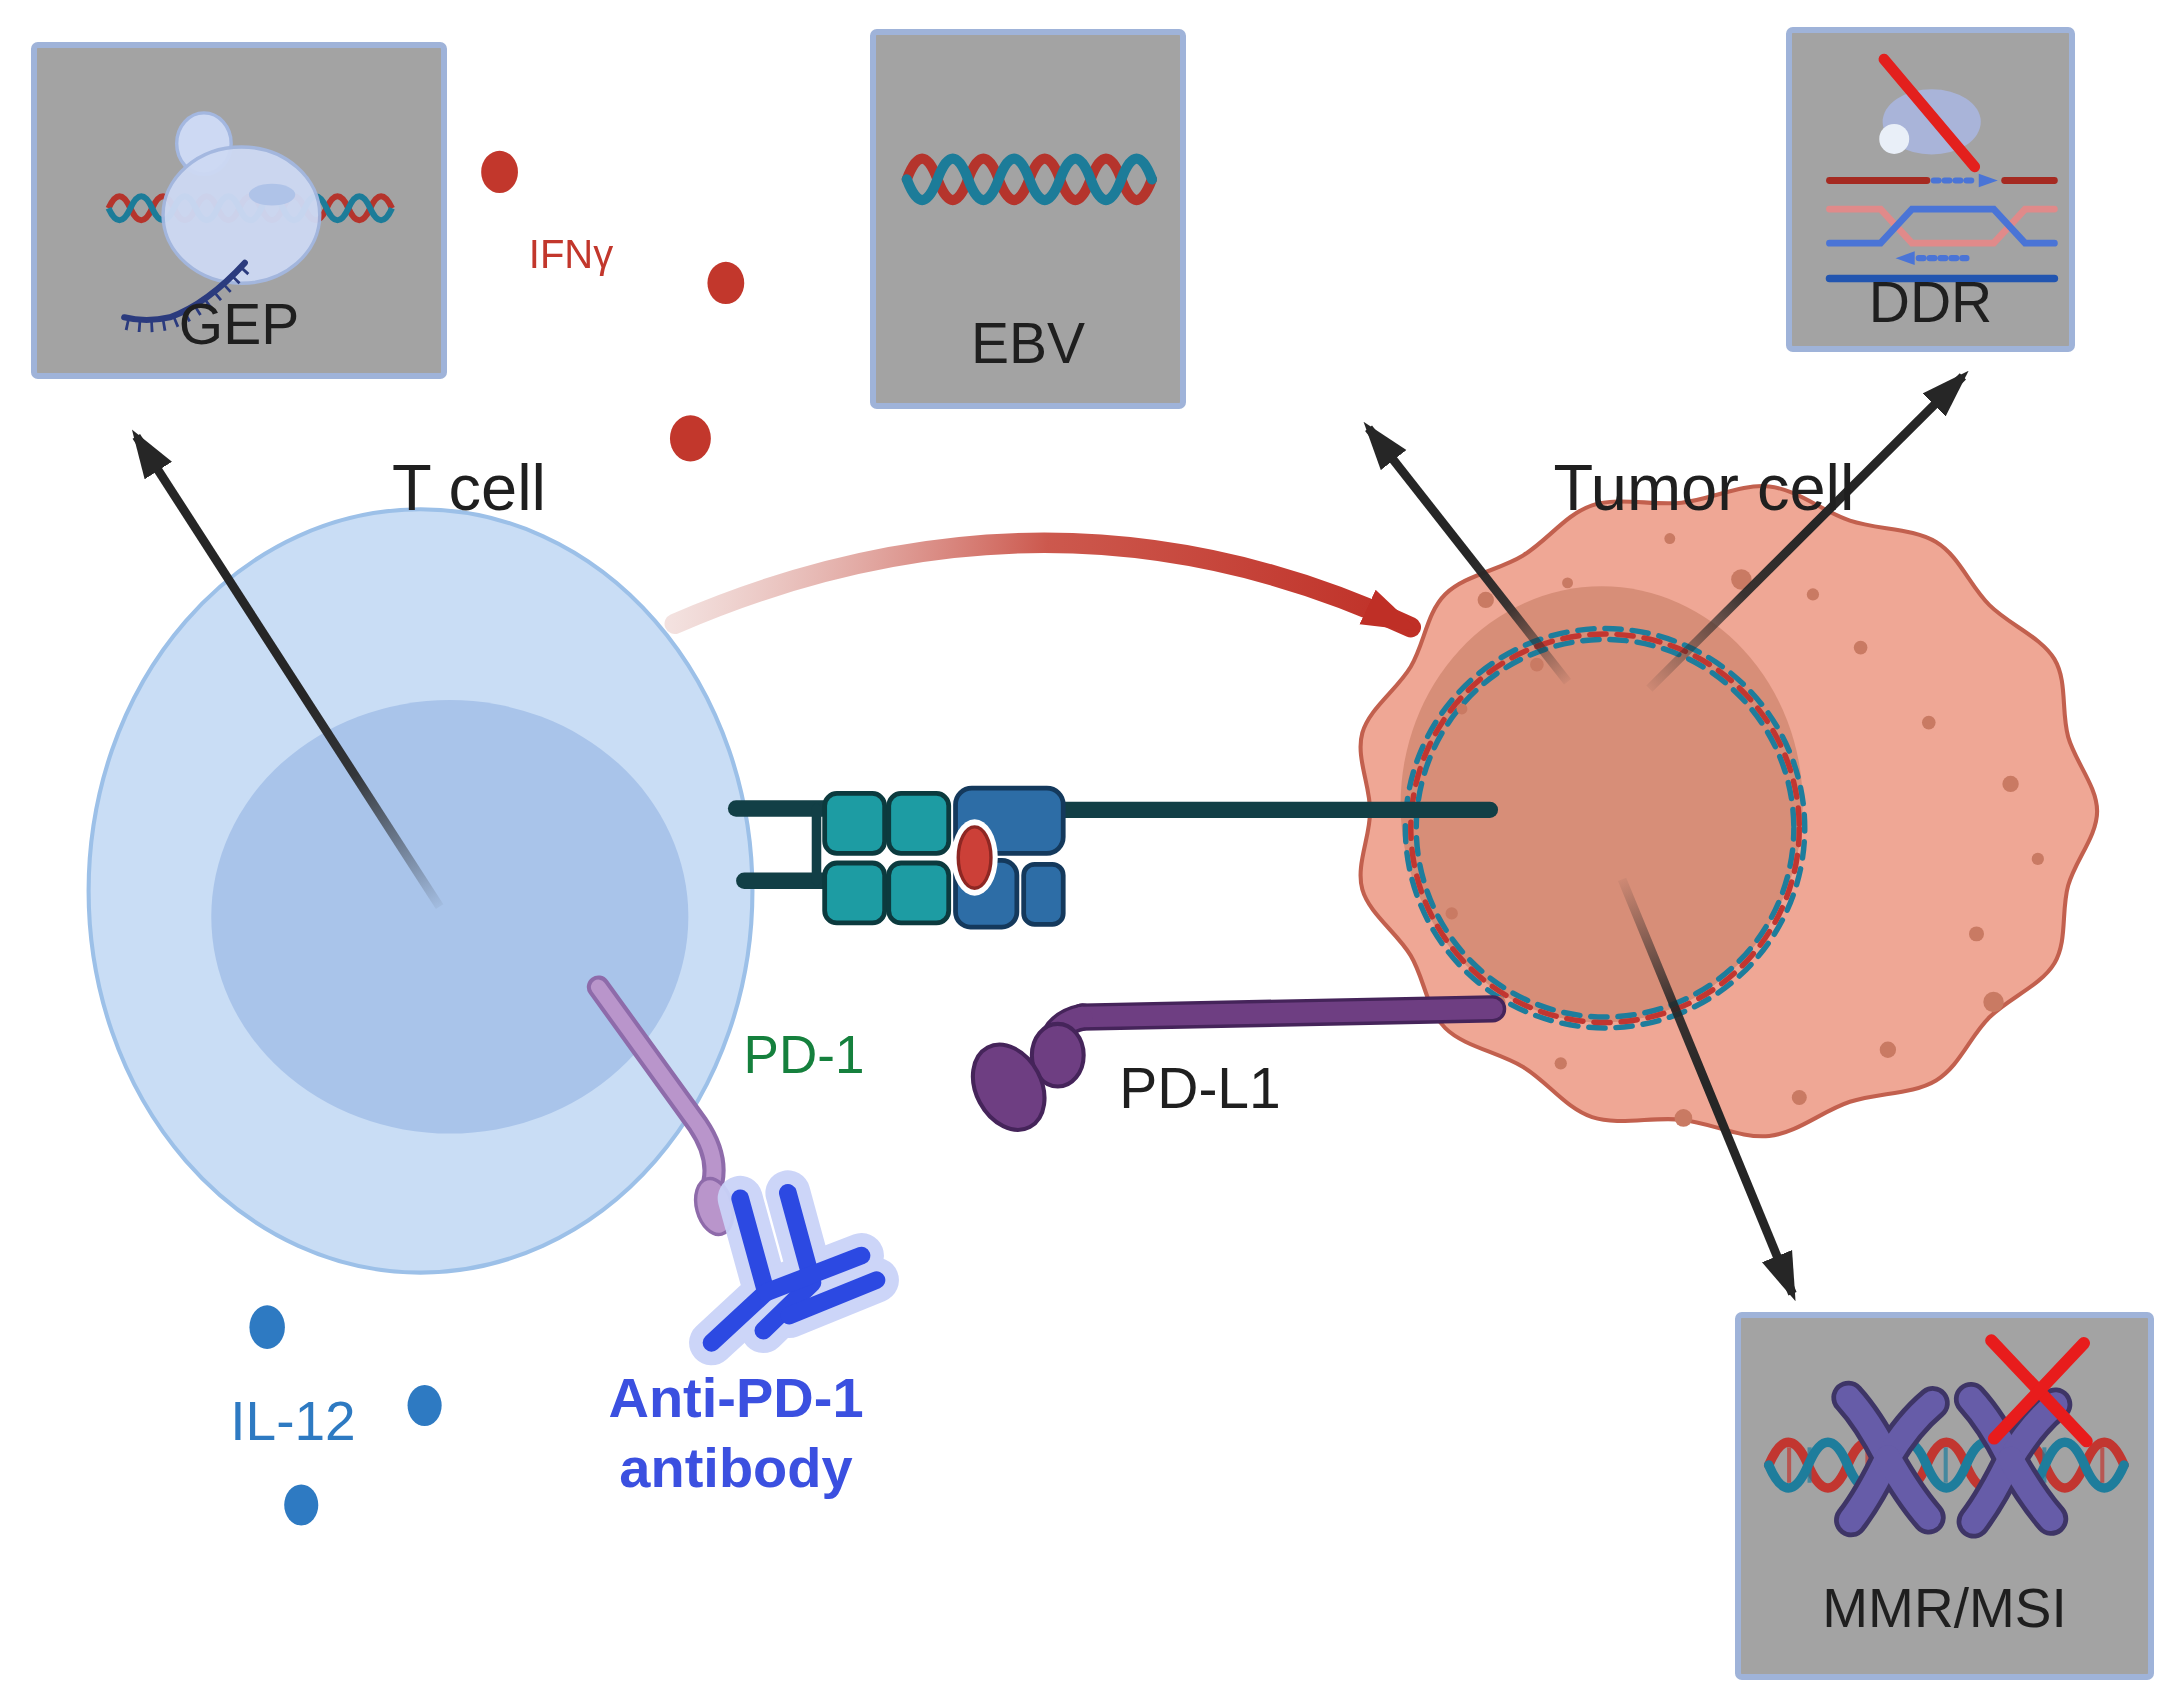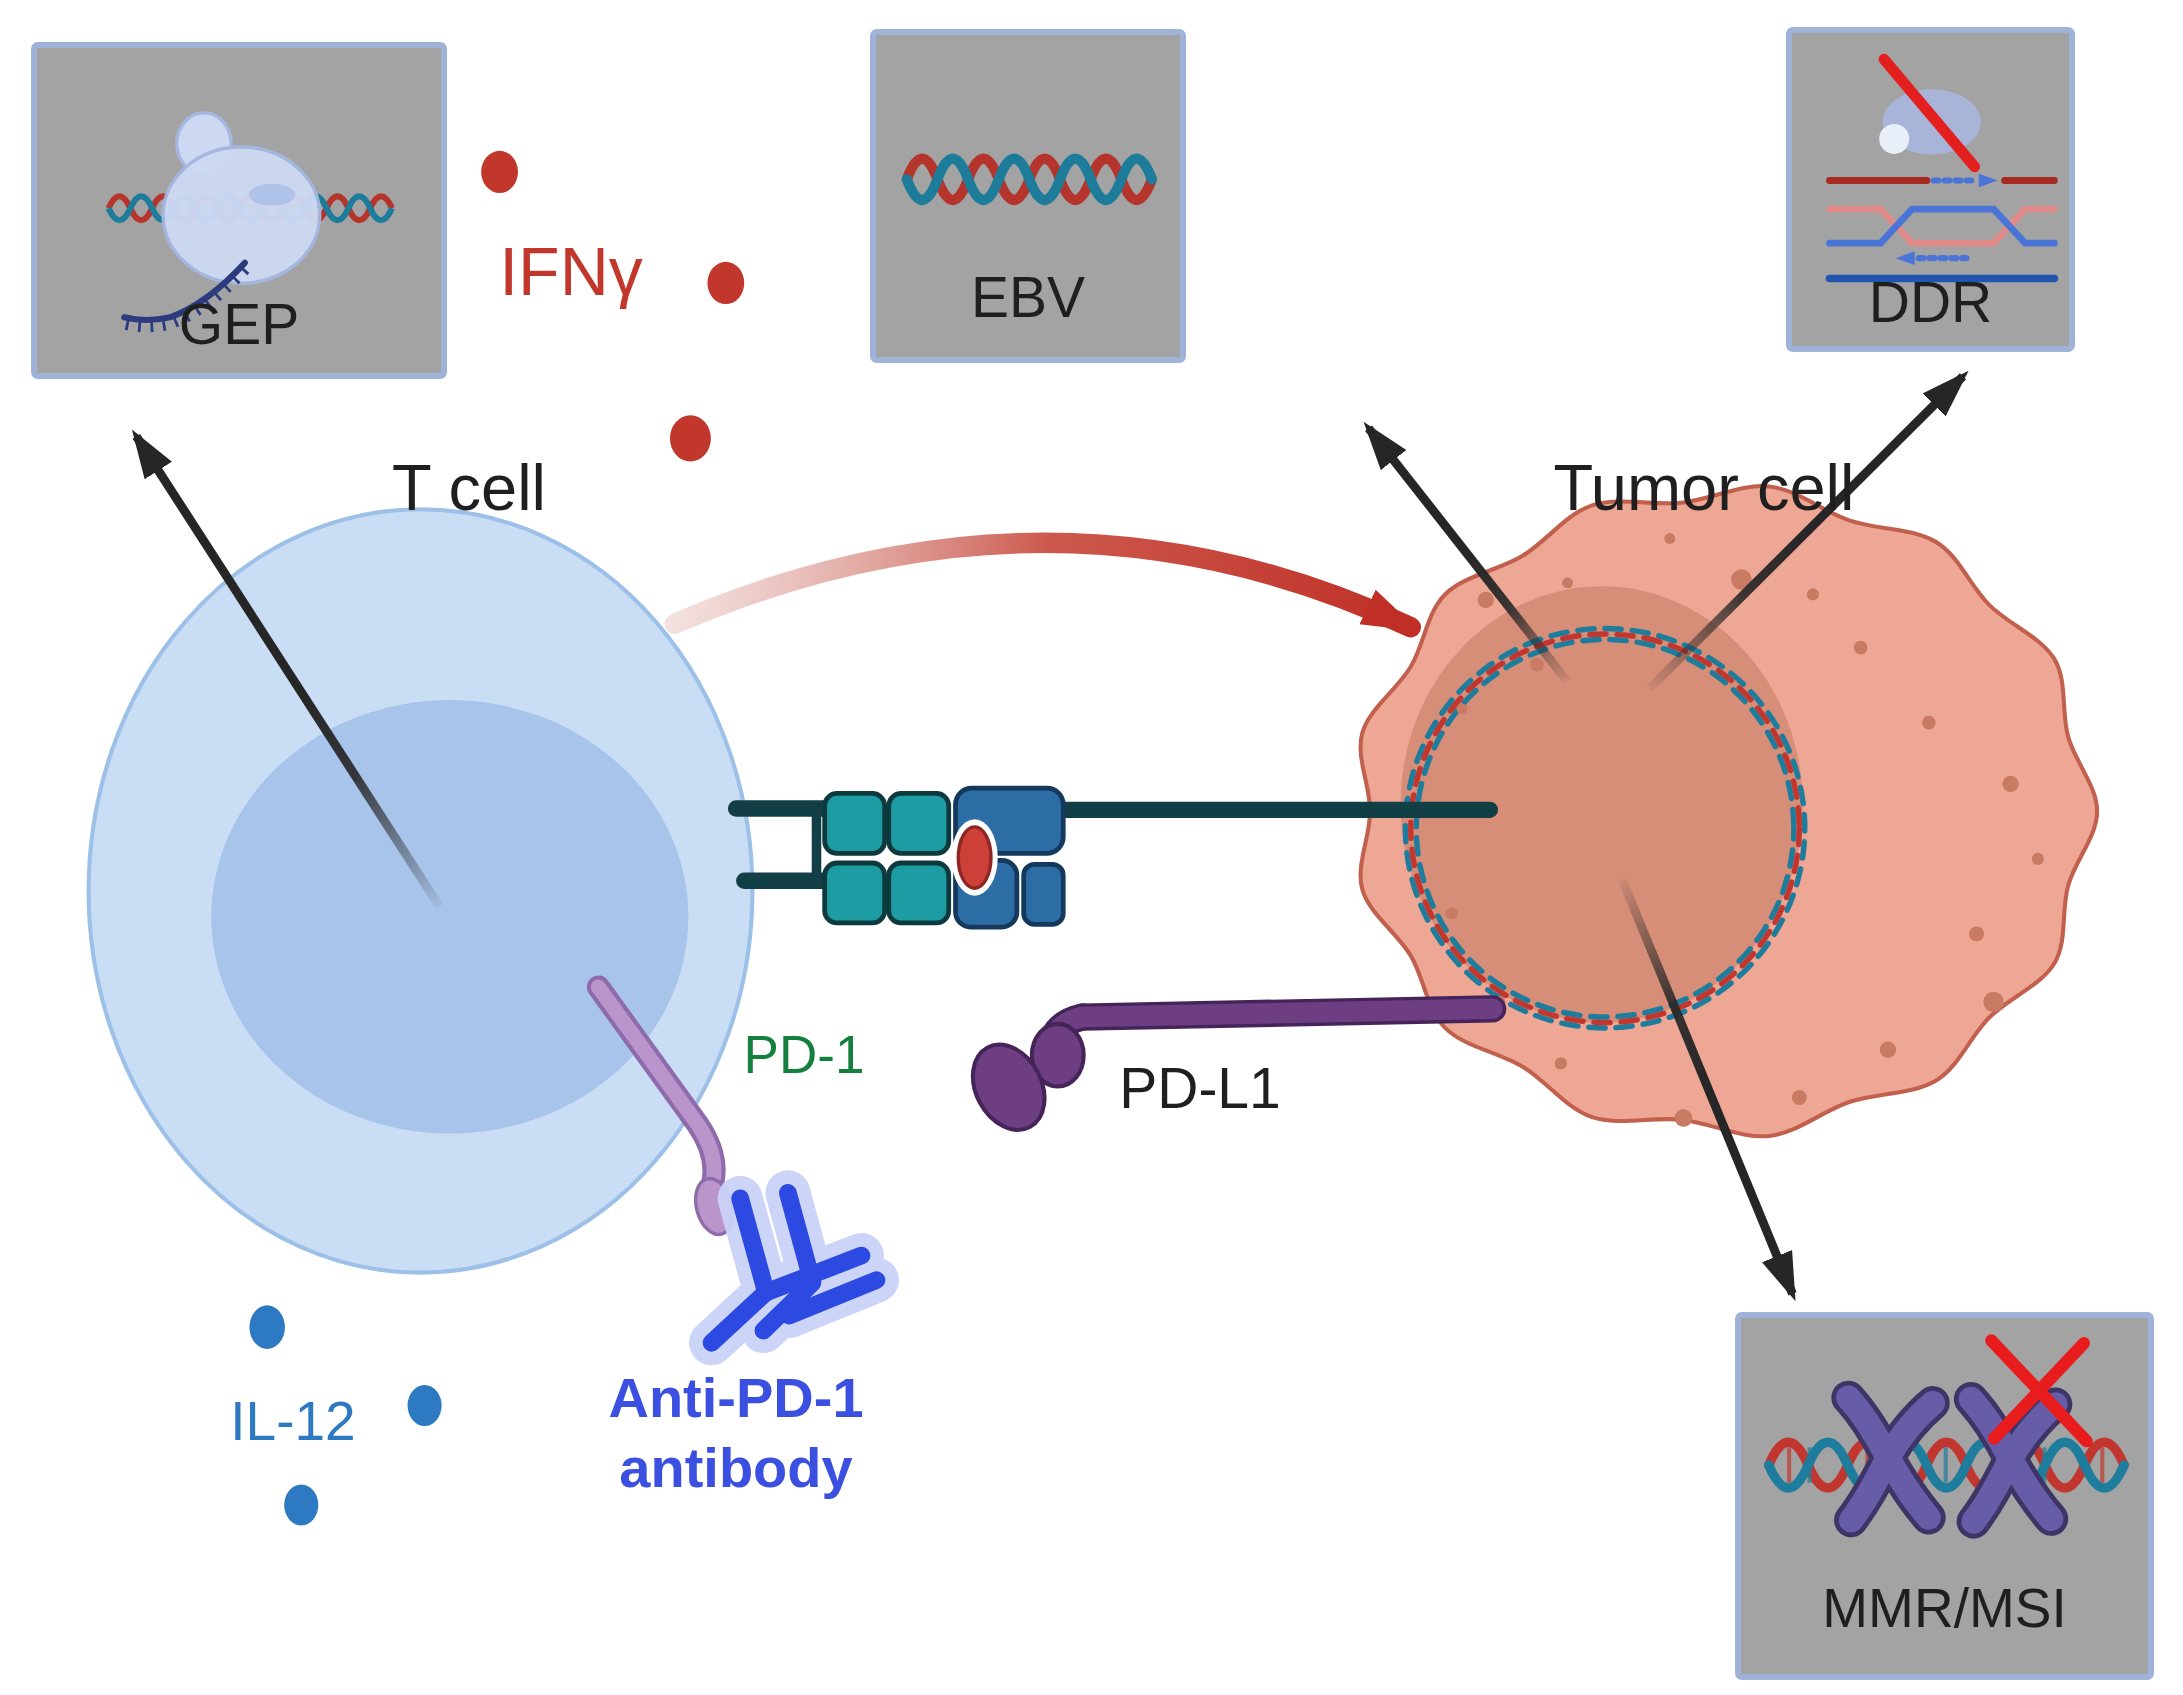--- a/index.html
+++ b/index.html
@@ -175,21 +175,21 @@
       <path d="M 105 235 q 16 35.2 32 0 q 16 -35.2 32 0 q 16 35.2 32 0 q 16 -35.2 32 0 q 16 35.2 32 0 q 16 -35.2 32 0 q 16 35.2 32 0 q 16 -35.2 32 0 q 16 35.2 32 0 q 16 -35.2 32 0 q 16 35.2 32 0 q 16 -35.2 32 0 q 16 35.2 32 0" fill="none" stroke="#1C7C99" stroke-width="9"></path>
       <ellipse cx="245" cy="140" rx="40" ry="45" fill="#CDD9F3" stroke="#A3B7E0" stroke-width="5"></ellipse>
       <ellipse cx="300" cy="245" rx="115" ry="100" fill="#CDD9F3" stroke="#A3B7E0" stroke-width="5" opacity="0.96"></ellipse>
       <ellipse cx="345" cy="215" rx="34" ry="16" fill="#AFC3E8"></ellipse>
       <path d="M 305 324 Q 250 384 195 404 Q 160 412 128 404" fill="none" stroke="#2B3B7E" stroke-width="18" stroke-dasharray="4 14"></path>
       <path d="M 305 315 Q 250 375 195 395 Q 160 403 128 395" fill="none" stroke="#2B3B7E" stroke-width="9" stroke-linecap="round"></path>
     </svg>
     <div class="bmlabel" style="bottom:16.4px;">GEP</div>
   </div>
 
-  <div class="bmbox" style="left:870px;top:29px;width:316px;height:334px;">
+  <div class="bmbox" style="left:870px;top:29px;width:316px;height:380px;">
     <svg width="302" height="320" viewBox="0 0 443 470">
       <path d="M 45 212 q 22.5 -60.800000000000004 45 0 q 22.5 60.800000000000004 45 0 q 22.5 -60.800000000000004 45 0 q 22.5 60.800000000000004 45 0 q 22.5 -60.800000000000004 45 0 q 22.5 60.800000000000004 45 0 q 22.5 -60.800000000000004 45 0 q 22.5 60.800000000000004 45 0" fill="none" stroke="#B5342C" stroke-width="15" stroke-linecap="round"></path>
       <path d="M 45 212 q 22.5 60.800000000000004 45 0 q 22.5 -60.800000000000004 45 0 q 22.5 60.800000000000004 45 0 q 22.5 -60.800000000000004 45 0 q 22.5 60.800000000000004 45 0 q 22.5 -60.800000000000004 45 0 q 22.5 60.800000000000004 45 0 q 22.5 -60.800000000000004 45 0" fill="none" stroke="#1C7C99" stroke-width="15" stroke-linecap="round"></path>
     </svg>
     <div class="bmlabel" style="bottom:27px;">EBV</div>
   </div>
 
   <div class="bmbox" style="left:1786px;top:27px;width:289px;height:325px;">
     <svg width="291" height="312" viewBox="0 0 427 457">
       <ellipse cx="205" cy="130" rx="72" ry="48" fill="#A9B4D9"></ellipse>
@@ -248,21 +248,21 @@
       <g stroke="#E81C1C" stroke-width="18" stroke-linecap="round">
         <line x1="367" y1="33" x2="507" y2="181"></line>
         <line x1="503" y1="37" x2="371" y2="177"></line>
       </g>
     </svg>
     <div class="bmlabel" style="bottom:34px;font-size:55px;">MMR/MSI</div>
   </div>
 
   <div class="lbl" style="left:469px;top:450px;font-size:65px;">T cell</div>
   <div class="lbl" style="left:1704px;top:450px;font-size:65px;">Tumor cell</div>
-  <div class="lbl red" style="left:571px;top:232px;font-size:68px;">IFNγ</div>
+  <div class="lbl red" style="left:571px;top:232px;font-size:40px;">IFNγ</div>
   <div class="lbl purple" style="left:804px;top:1024px;font-size:53px;">PD-1</div>
   <div class="lbl" style="left:1200px;top:1055px;font-size:57px;">PD-L1</div>
   <div class="lbl abblue" style="left:736px;top:1363px;font-size:56px;">
     <div>Anti-PD-1</div>
     <div>antibody</div>
   </div>
   <div class="lbl blue" style="left:293px;top:1389px;font-size:55px;">IL-12</div>
 
 </div>
 

